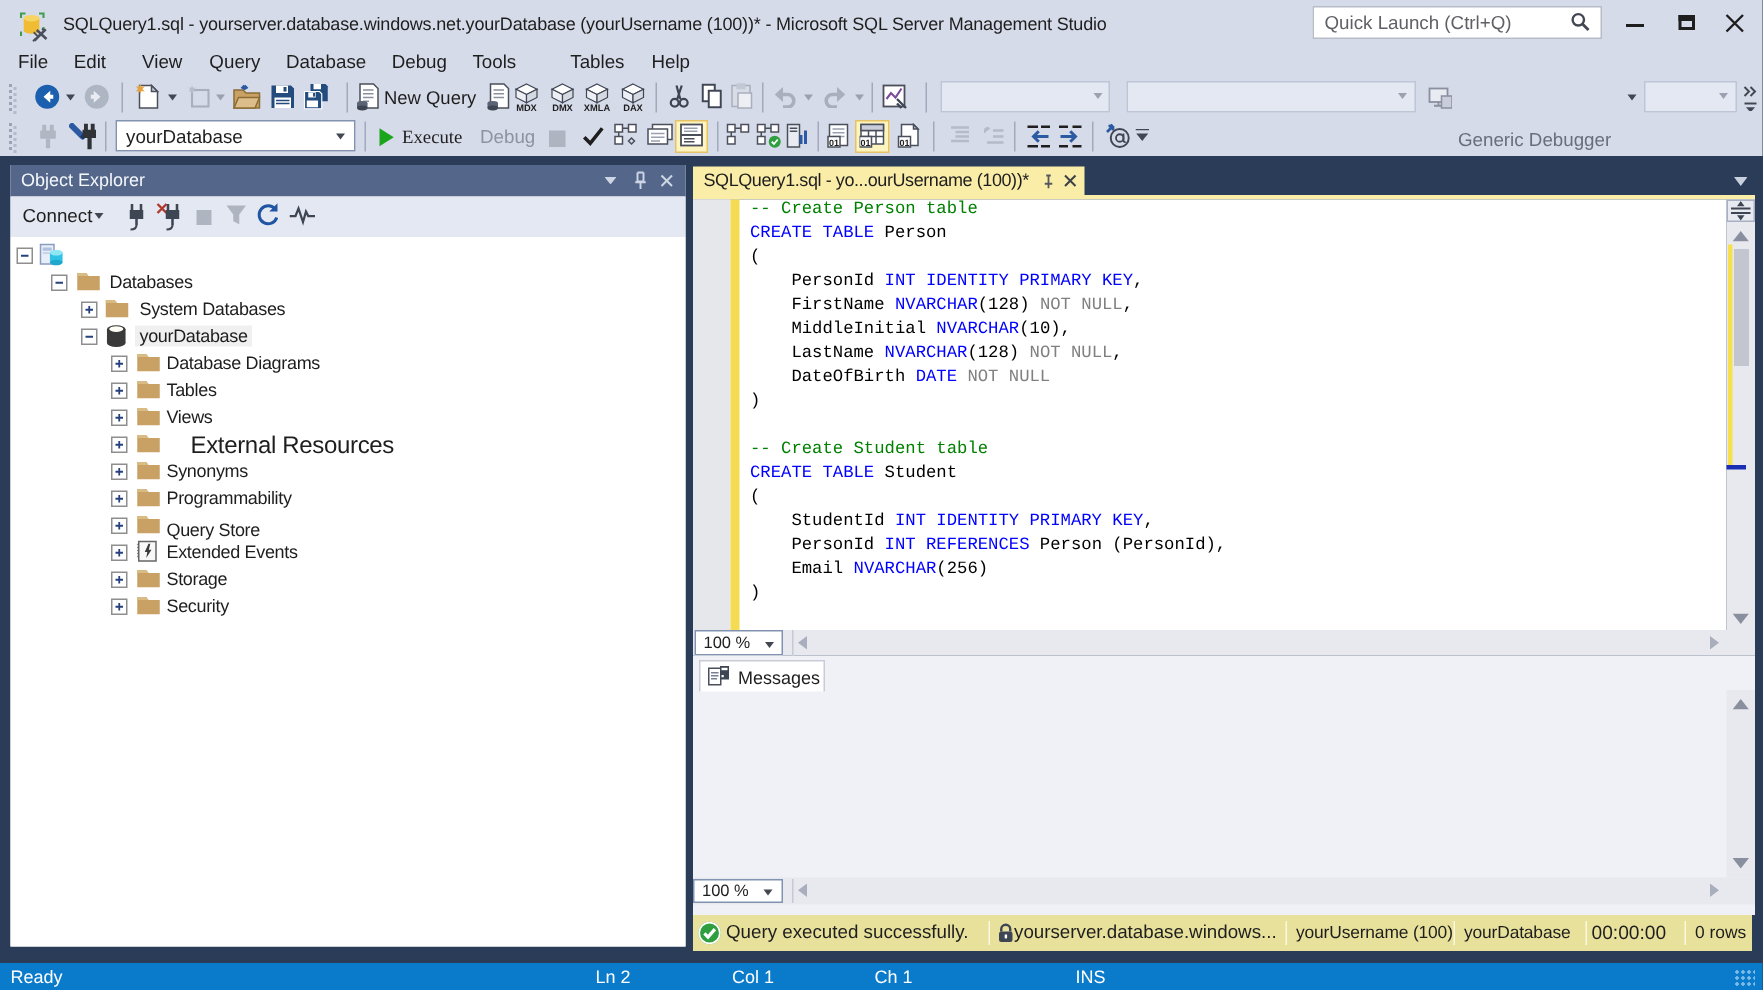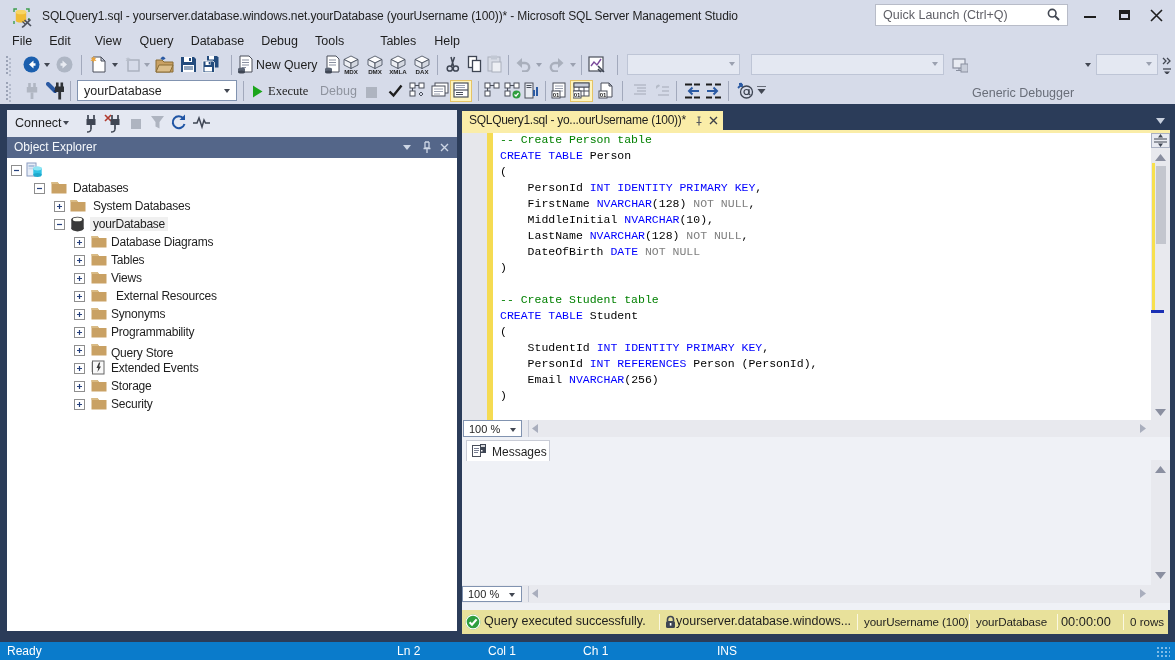--- a/index.html
+++ b/index.html
@@ -411,20 +411,33 @@
     </div>
     <div class="abs" style="left: 757px; top: 8px; width: 9px; height: 10px;">
       <svg width="9" height="10" viewBox="0 0 9 10">
         <path d="M0 0 h9" stroke="#424752" stroke-width="1.5"></path>
         <path d="M0.5 3 h8 l-4 5 Z" fill="#424752"></path>
       </svg>
     </div>
   </div>
 
 <div class="abs" style="left:7px;top:110px;width:450px;height:521px;background:#fff">
+  <div style="height:21px;background:#546689;color:#F5F8FC;font-size:12px;line-height:20px;padding-left:7px;position:relative">Object Explorer
+    <svg class="abs" style="left:396px;top:8px" width="8" height="5" viewBox="0 0 8 5">
+        <path d="M0 0 h8 l-4 5 Z" fill="#CDD6E5"></path>
+      </svg>
+    <svg class="abs" style="left:415px;top:4px" width="10" height="13" viewBox="0 0 10 13">
+        <g stroke="#CDD6E5" stroke-width="1.3" fill="none">
+          <path d="M3 1 h4 M3 1 v6 h4 v-6 M1.5 7.5 h7 M5 8 v4"></path>
+        </g>
+      </svg>
+    <svg class="abs" style="left:433px;top:6px" width="9" height="9" viewBox="0 0 9 9">
+        <path d="M1 1 L8 8 M8 1 L1 8" stroke="#CDD6E5" stroke-width="1.4"></path>
+      </svg>
+  </div>
   <div id="oetb" style="height:27px;background:#E4E8F2;position:relative;font-size:12.5px">
       <div class="abs" style="left: 8px; top: 6px; font-size: 12.5px;">Connect</div>
       <div class="abs" style="left: 56px; top: 11px; width: 0px; height: 0px; border-left: 3.5px solid transparent; border-right: 3.5px solid transparent; border-top: 4px solid rgb(66, 71, 82);"></div>
       <div class="abs" style="left: 76px; top: 4px;">
         <svg width="16" height="19" viewBox="0 0 16 19">
           <path d="M5 1 v4 M11 1 v4" stroke="#3E4553" stroke-width="1.7"></path>
           <rect x="3.5" y="5" width="9" height="6" fill="#3E4553"></rect>
           <path d="M8 11 v4" stroke="#3E4553" stroke-width="1.7"></path>
           <path d="M8 15 q0 3 -4 3" stroke="#3E4553" stroke-width="1.4" fill="none"></path>
         </svg>
@@ -449,33 +462,20 @@
           <path d="M13.5 4.5 A6 6 0 1 0 14.5 10" fill="none" stroke="#2055A4" stroke-width="2"></path>
           <path d="M15 0.5 v5.5 h-5.5 Z" fill="#2055A4"></path>
         </svg>
       </div>
       <div class="abs" style="left: 186px; top: 5px;">
         <svg width="18" height="15" viewBox="0 0 18 15">
           <path d="M0 8 h4 l2-5 3 9 2-7 1.5 3 H17" stroke="#3E4553" stroke-width="1.5" fill="none"></path>
         </svg>
       </div>
     </div>
-  <div style="height:21px;background:#546689;color:#F5F8FC;font-size:12px;line-height:20px;padding-left:7px;position:relative">Object Explorer
-    <svg class="abs" style="left:396px;top:8px" width="8" height="5" viewBox="0 0 8 5">
-        <path d="M0 0 h8 l-4 5 Z" fill="#CDD6E5"></path>
-      </svg>
-    <svg class="abs" style="left:415px;top:4px" width="10" height="13" viewBox="0 0 10 13">
-        <g stroke="#CDD6E5" stroke-width="1.3" fill="none">
-          <path d="M3 1 h4 M3 1 v6 h4 v-6 M1.5 7.5 h7 M5 8 v4"></path>
-        </g>
-      </svg>
-    <svg class="abs" style="left:433px;top:6px" width="9" height="9" viewBox="0 0 9 9">
-        <path d="M1 1 L8 8 M8 1 L1 8" stroke="#CDD6E5" stroke-width="1.4"></path>
-      </svg>
-  </div>
   <div id="tree" style="position:relative;height:473px;background:#fff;font-size:12px;white-space:nowrap;overflow:hidden">
       <div style="position:absolute;left:4px;top:7px;width:11px;height:11px;border:1px solid #8E8E8E;background:#fff">
         <svg width="9" height="9" viewBox="0 0 9 9">
           <path d="M2 4.5 h5 " stroke="#26417E" stroke-width="1.2"></path>
         </svg>
       </div>
       <div style="position:absolute;left:19px;top:4px">
         <svg width="17" height="17" viewBox="0 0 17 17">
           <rect x="1" y="1" width="9" height="13" fill="#E8EEF8" stroke="#8A9CC0"></rect>
           <rect x="2.5" y="3" width="6" height="2.2" fill="#AEC2DD"></rect>
@@ -570,21 +570,21 @@
           <path d="M2 4.5 h5 M4.5 2 v5" stroke="#26417E" stroke-width="1.2"></path>
         </svg>
       </div>
       <div style="position:absolute;left:84px;top:130px">
         <svg width="16" height="15" viewBox="0 0 16 15">
           <path d="M0.5 2 h6 l1.5 2 H15.5 v9.5 H0.5 Z" fill="#C9A164"></path>
           <path d="M0.5 2 h6 l1.5 2 h-7.5 Z" fill="#D9BB85"></path>
           <path d="M8 4 l1.5-1.5 h6 v1.5 Z" fill="#FFF"></path>
         </svg>
       </div>
-      <div style="position:absolute;left:101px;top:131px;padding:0 8px;letter-spacing:-0.22px;font-size:12px">External Resources</div>
+      <div style="position:absolute;left:101px;top:131px;padding:0 19px;letter-spacing:-0.22px;font-size:16px">External Resources</div>
       <div style="position:absolute;left:67px;top:151px;width:11px;height:11px;border:1px solid #8E8E8E;background:#fff">
         <svg width="9" height="9" viewBox="0 0 9 9">
           <path d="M2 4.5 h5 M4.5 2 v5" stroke="#26417E" stroke-width="1.2"></path>
         </svg>
       </div>
       <div style="position:absolute;left:84px;top:148px">
         <svg width="16" height="15" viewBox="0 0 16 15">
           <path d="M0.5 2 h6 l1.5 2 H15.5 v9.5 H0.5 Z" fill="#C9A164"></path>
           <path d="M0.5 2 h6 l1.5 2 h-7.5 Z" fill="#D9BB85"></path>
           <path d="M8 4 l1.5-1.5 h6 v1.5 Z" fill="#FFF"></path>

